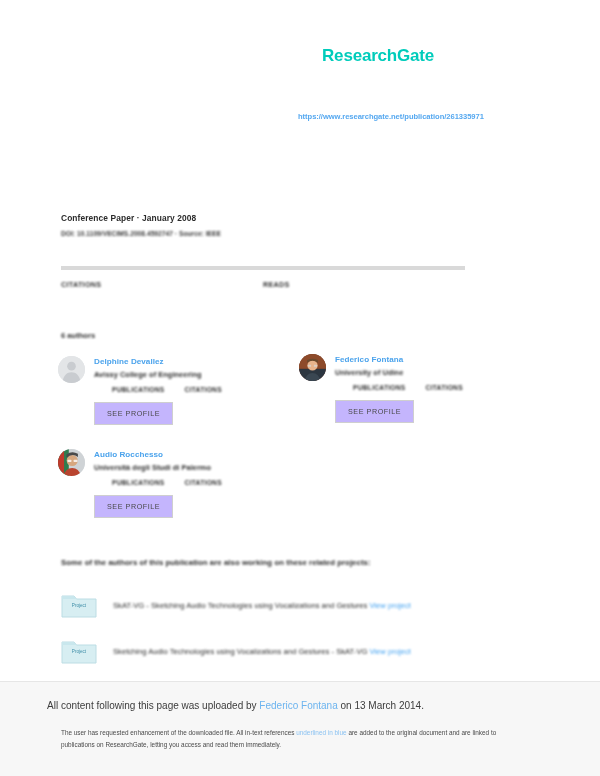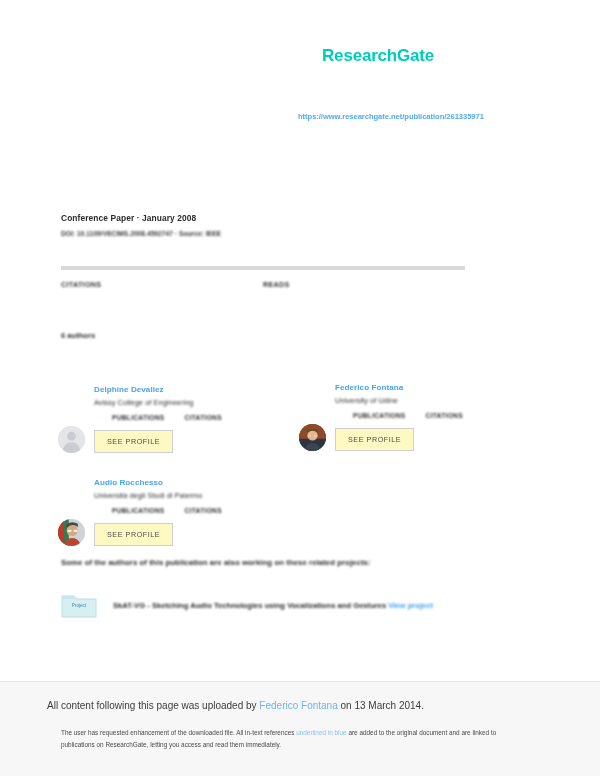--- a/index.html
+++ b/index.html
@@ -105,22 +105,21 @@
     top: 331px;
     font-size: 7.6px;
     font-weight: bold;
     color: #2f2f2f;
     filter: blur(0.8px);
   }
 
   .author {
     position: absolute;
     display: flex;
-    align-items: flex-end;
-    margin-top: 28px;
+    align-items: flex-start;
   }
   .author-1 { left: 58px;  top: 356px; }
   .author-2 { left: 299px; top: 354px; }
   .author-3 { left: 58px;  top: 449px; }
 
   .avatar {
     width: 27px;
     height: 27px;
     border-radius: 50%;
     overflow: hidden;
@@ -136,21 +135,21 @@
   .author-name {
     font-size: 8.1px;
     font-weight: bold;
     color: #4ba3ec;
     filter: blur(0.75px);
     line-height: 1.25;
     letter-spacing: 0.05px;
   }
   .author-affil {
     font-size: 7.4px;
-    font-weight: normal;
+    font-weight: bold;
     color: #2e2e2e;
     filter: blur(0.8px);
     margin-top: 3px;
     letter-spacing: 0.05px;
   }
   .author-stats {
     margin-top: 7px;
     margin-left: 18px;
     display: flex;
     gap: 20px;
@@ -159,21 +158,21 @@
     font-size: 6.6px;
     font-weight: bold;
     color: #2e2e2e;
     filter: blur(0.85px);
     letter-spacing: 0.3px;
   }
   .see-profile {
     margin-top: 9px;
     display: inline-block;
     border: 1px solid #cfcfcf;
-    background: #fef9c3;
+    background: #c4b5fd;
     color: #4a4a4a;
     font-size: 7.2px;
     letter-spacing: 0.55px;
     padding: 6px 12px 6px 12px;
     white-space: nowrap;
   }
 
   
   .projects-head {
     position: absolute;
@@ -209,21 +208,21 @@
     right: 0;
     top: 11px;
     text-align: center;
     font-size: 4.6px;
     color: #3f8ea8;
     filter: blur(0.6px);
   }
 
   .project-text {
     font-size: 7.6px;
-    font-weight: bold;
+    font-weight: normal;
     color: #2b2b2b;
     filter: blur(0.8px);
     letter-spacing: 0.02px;
   }
   .view-project {
     color: #3fa0f0;
     margin-left: 2px;
   }
 
   
@@ -364,20 +363,32 @@
         <path d="M1 4 H13 L15.5 7 H35 V25 H1 Z" fill="#d7eef2" stroke="#bcdde4" stroke-width="1"></path>
         <path d="M1 4 H13 L15.5 7 H1 Z" fill="#c9e7ed"></path>
       </svg>
       <div class="folder-label">Project</div>
     </div>
     <div class="project-text">
       <span>SkAT-VG - Sketching Audio Technologies using Vocalizations and Gestures</span><span class="view-project">View project</span>
     </div>
   </div>
 
+  <div class="project-row project-row-2">
+    <div class="folder">
+      <svg width="36" height="26" viewBox="0 0 36 26">
+        <path d="M1 4 H13 L15.5 7 H35 V25 H1 Z" fill="#d7eef2" stroke="#bcdde4" stroke-width="1"></path>
+        <path d="M1 4 H13 L15.5 7 H1 Z" fill="#c9e7ed"></path>
+      </svg>
+      <div class="folder-label">Project</div>
+    </div>
+    <div class="project-text">
+      <span>Sketching Audio Technologies using Vocalizations and Gestures - SkAT-VG</span><span class="view-project">View project</span>
+    </div>
+  </div>
 
   <div class="footer-band"></div>
   <div class="footer-sep"></div>
 
   <div class="footer-upload">
     <span>All content following this page was uploaded by </span><a href="#">Federico Fontana</a><span> on 13 March 2014.</span>
   </div>
 
   <div class="footer-note">
     <span>The user has requested enhancement of the downloaded file. All in-text references </span><span class="blue">underlined in blue</span><span> are added to the original document and are linked to publications on ResearchGate, letting you access and read them immediately.</span>

